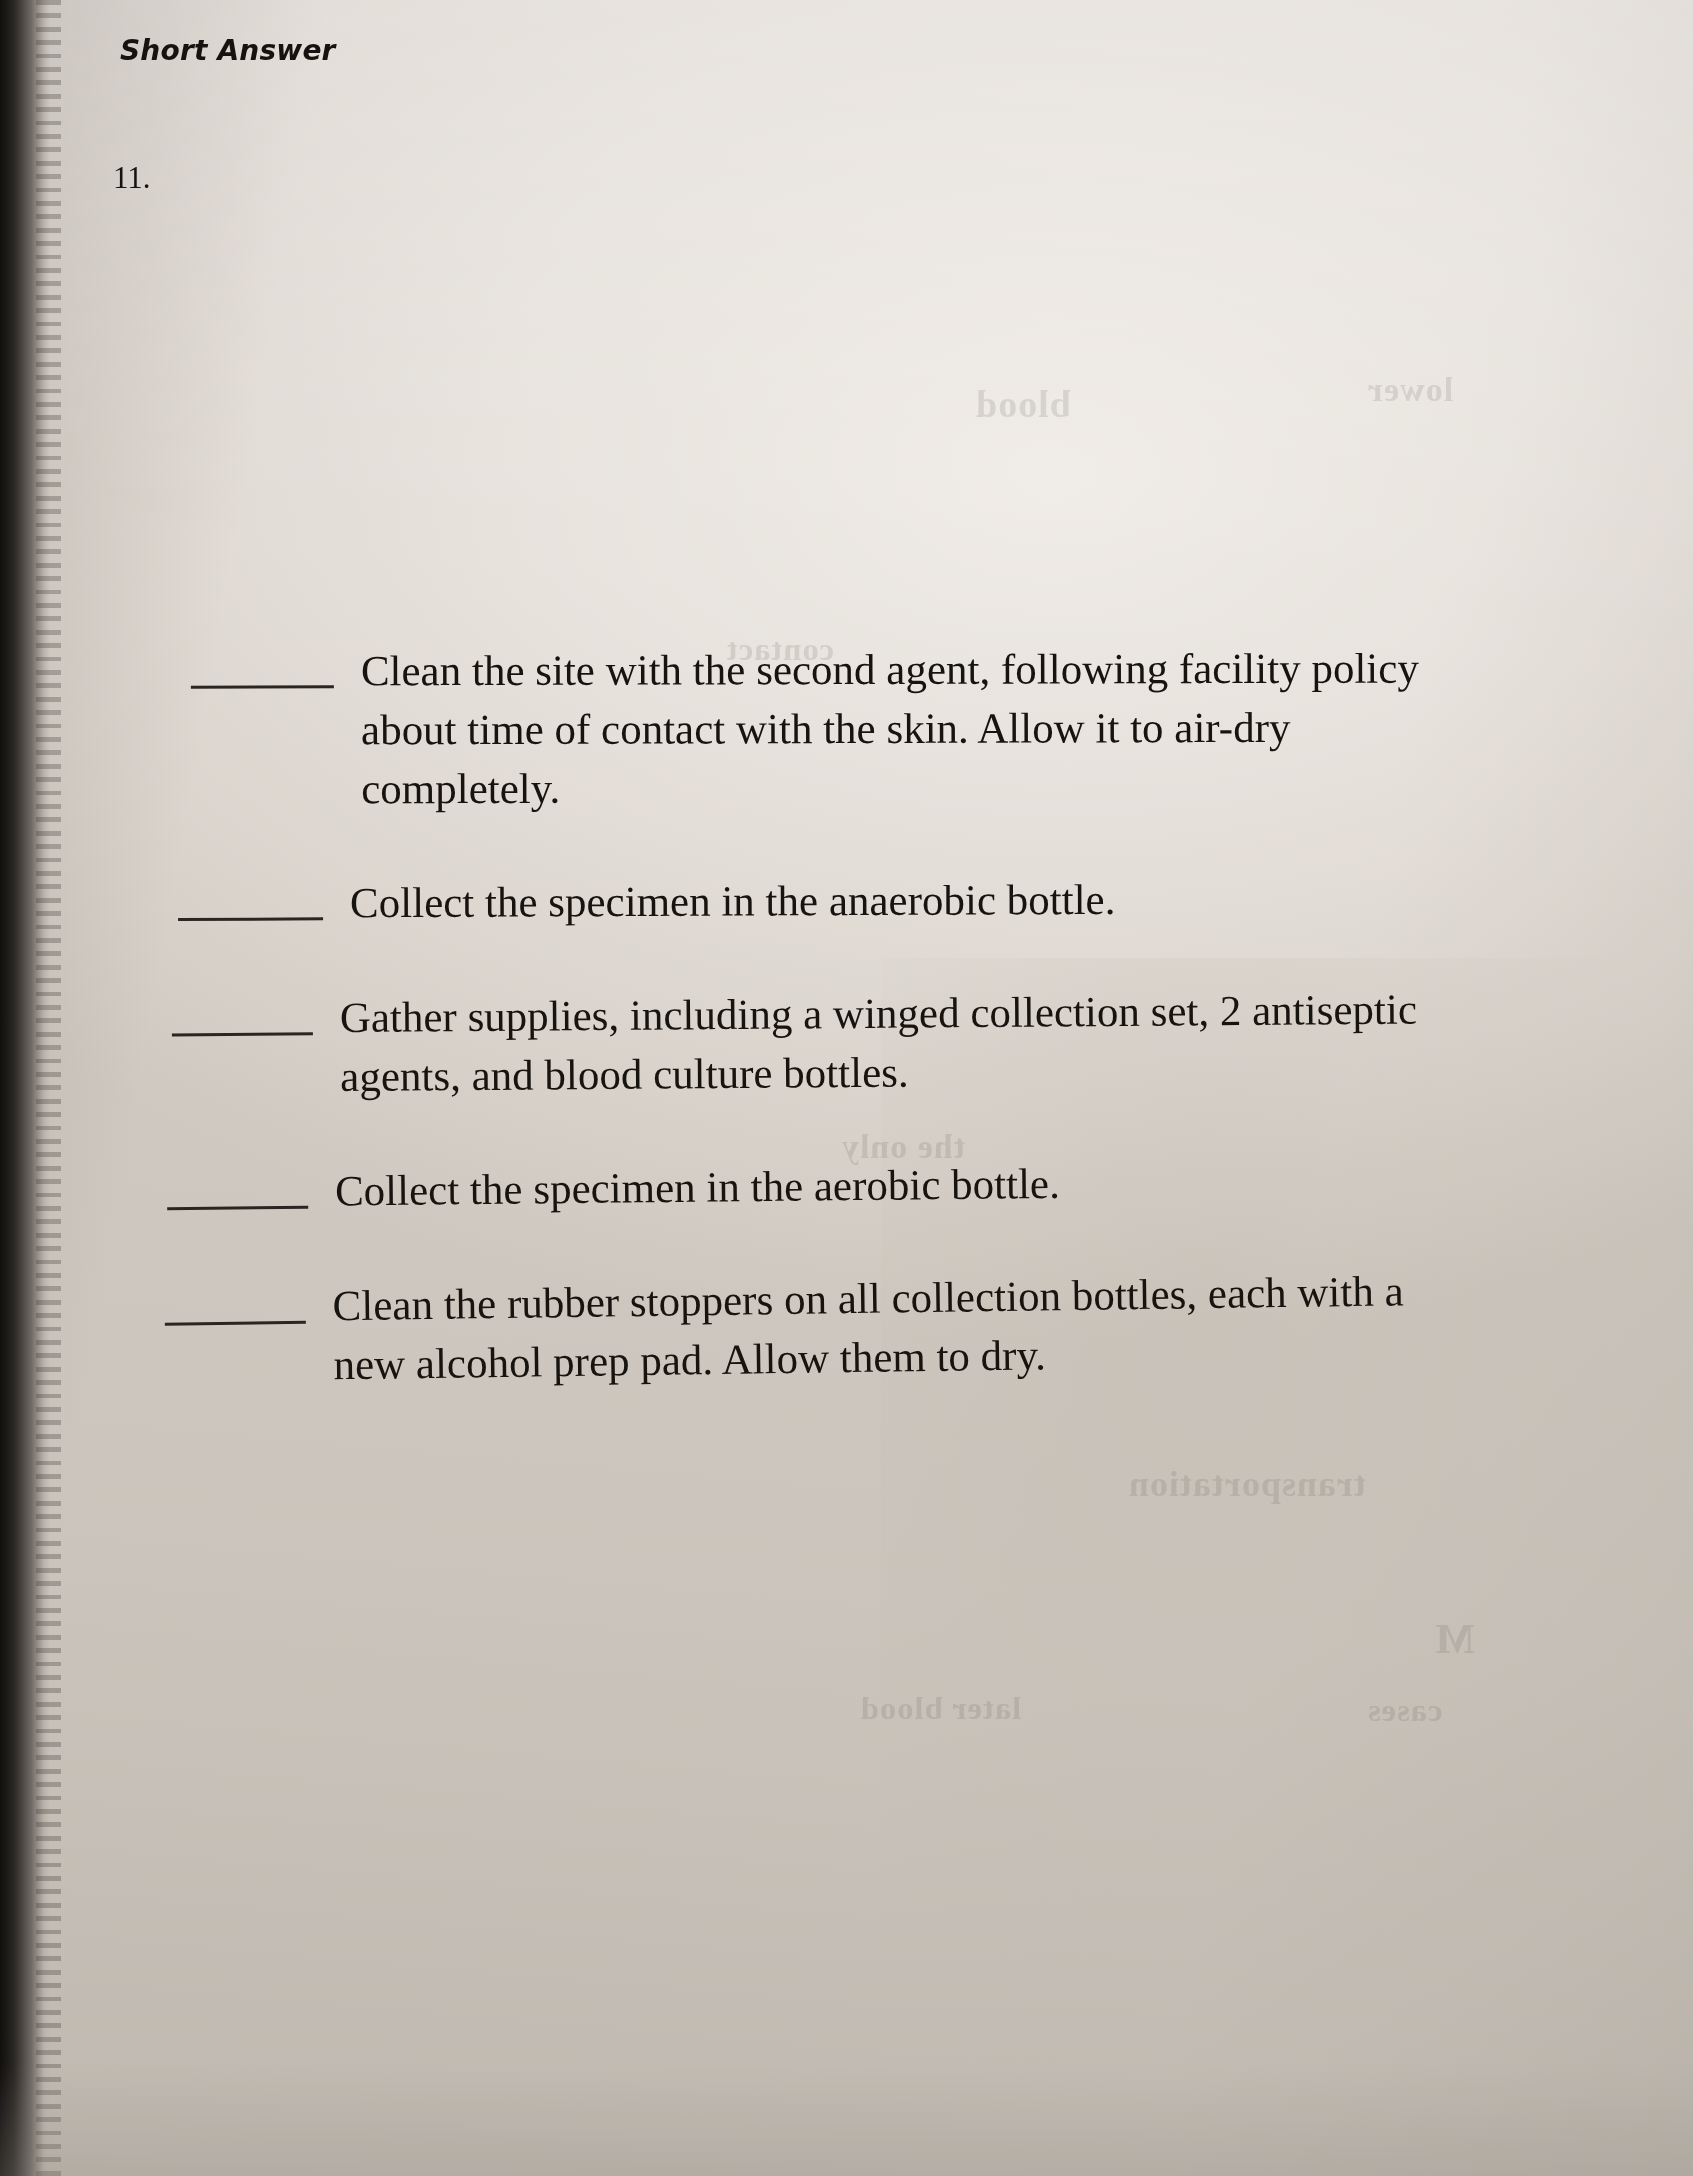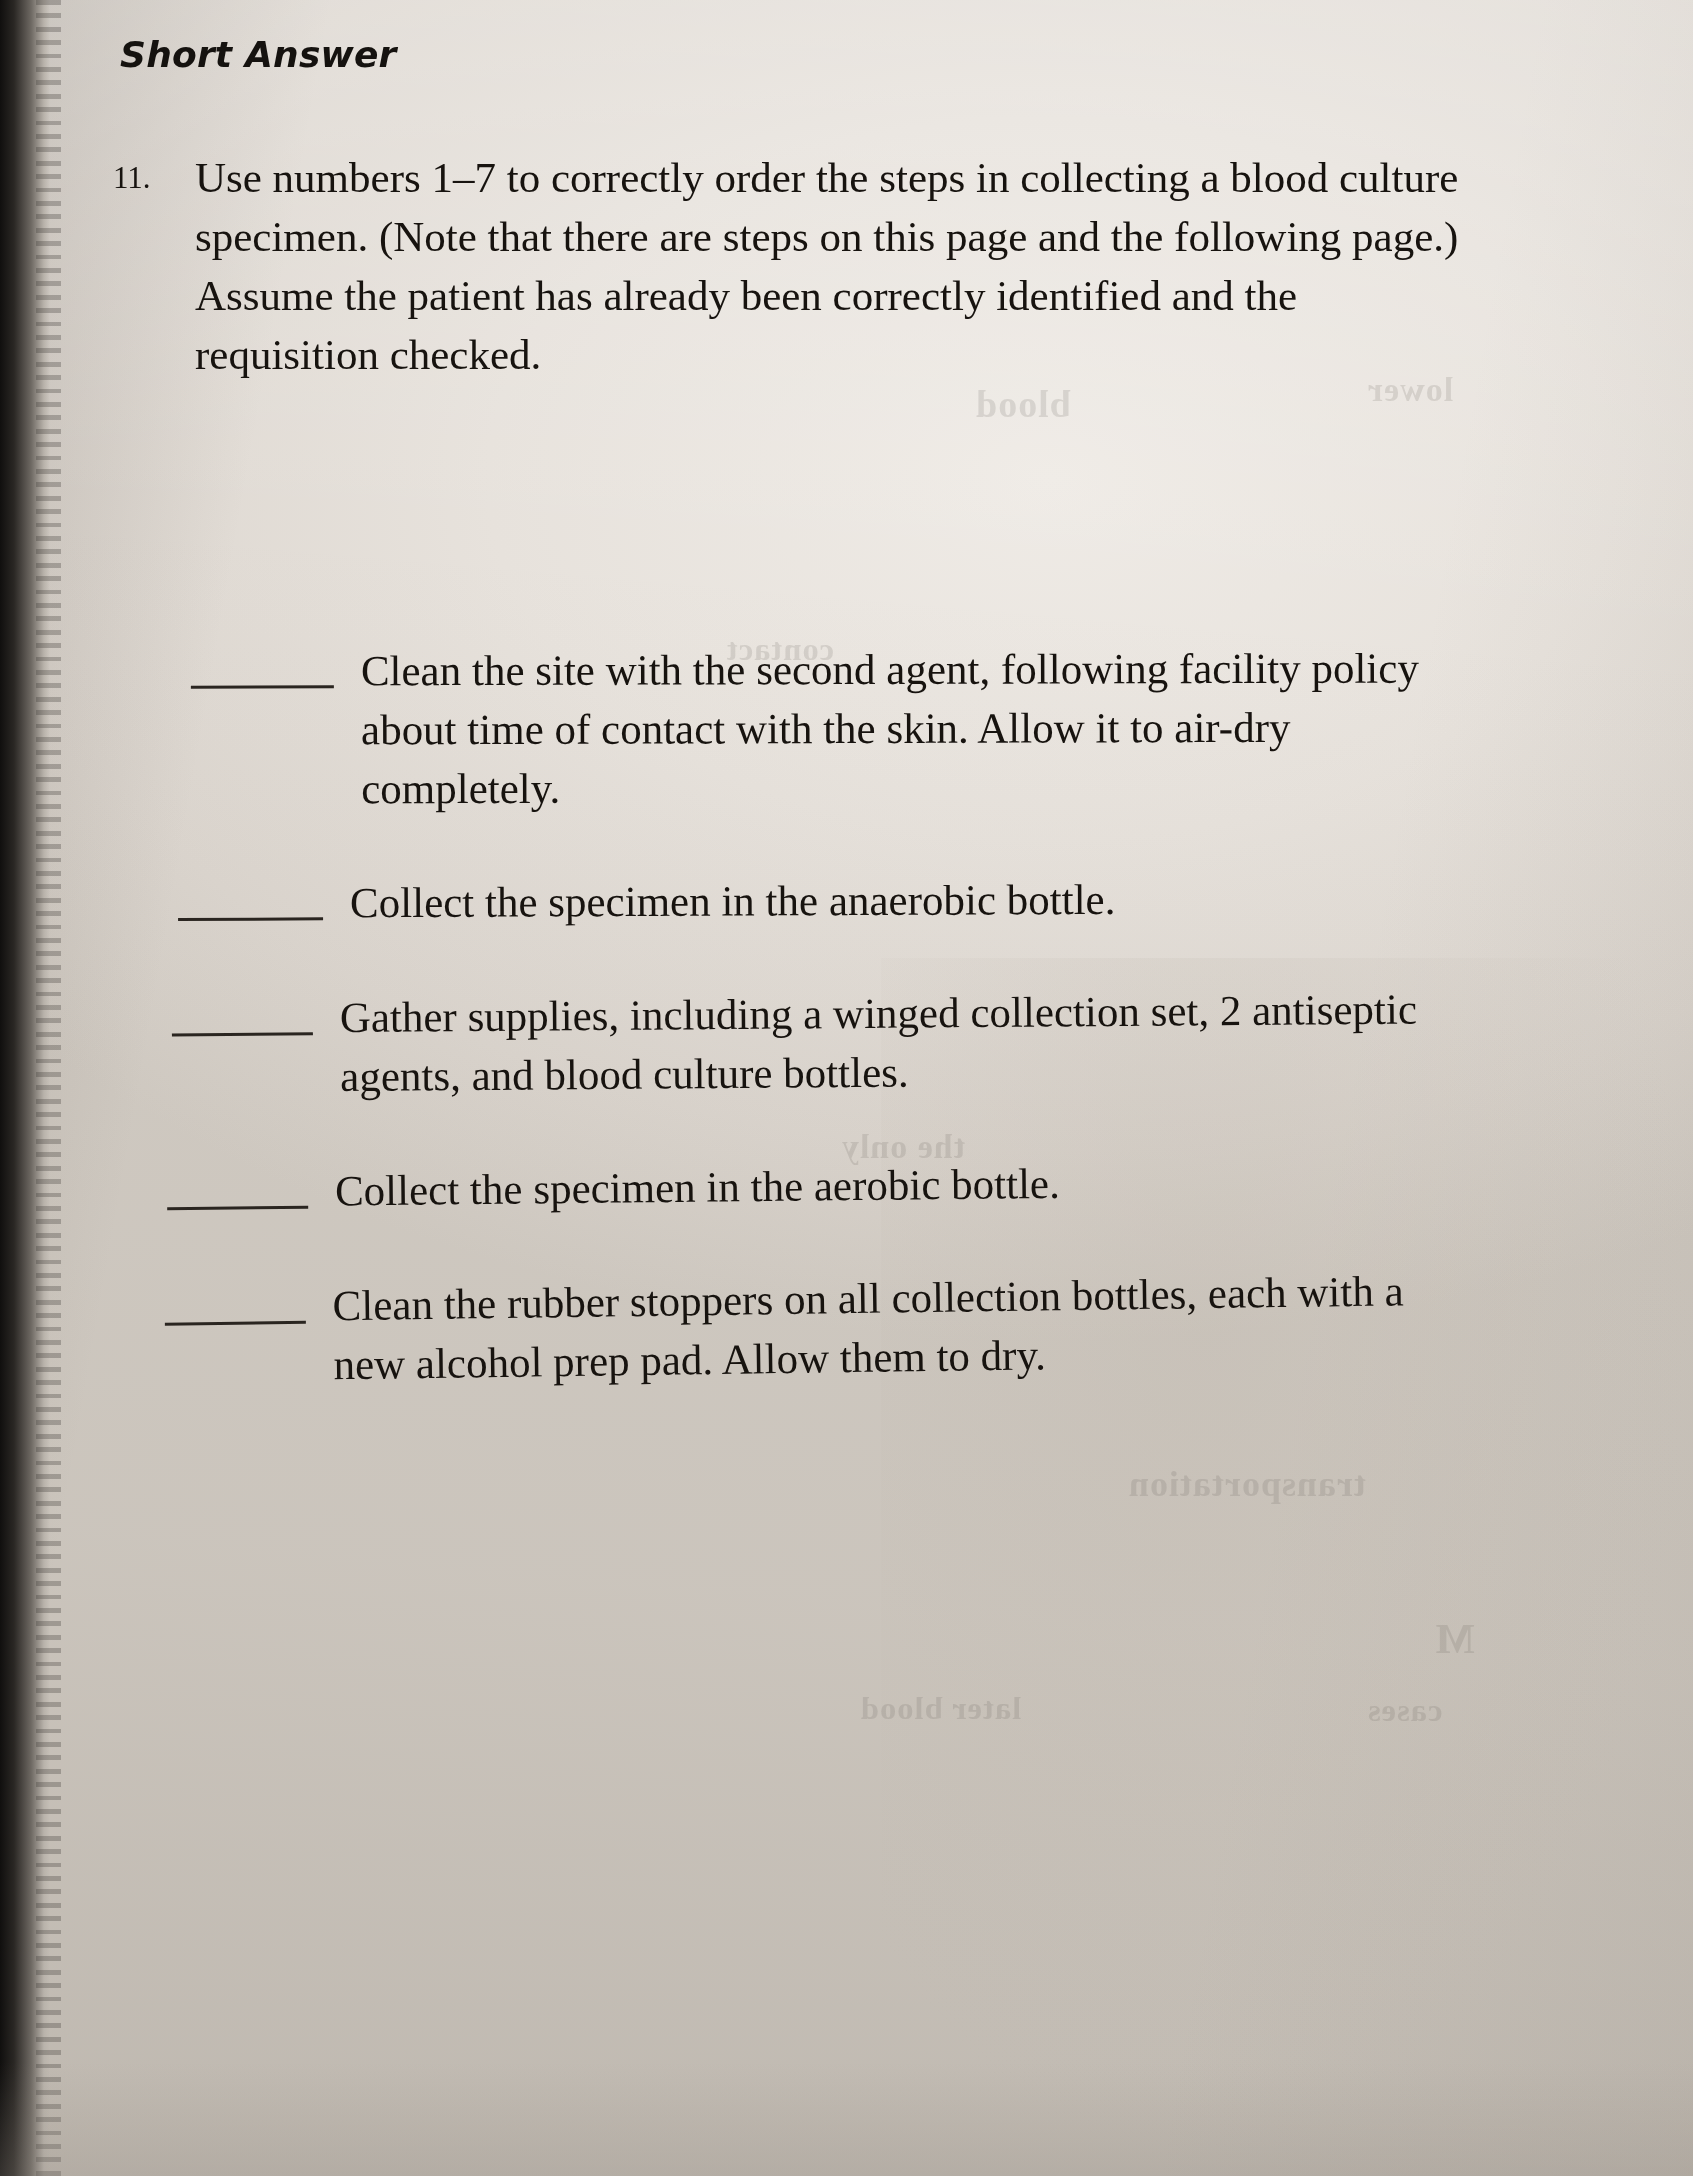--- a/index.html
+++ b/index.html
@@ -87,21 +87,21 @@
     padding: 0;
   }
 
   .heading {
     position: absolute;
     left: 120px;
     top: 34px;
     font-family: "DejaVu Sans", sans-serif;
     font-weight: 700;
     font-style: italic;
-    font-size: 36px;
+    font-size: 28px;
     color: #15120f;
     letter-spacing: 0.2px;
   }
 
   .question {
     position: absolute;
     left: 113px;
     top: 148px;
     width: 1415px;
     display: flex;
@@ -194,21 +194,20 @@
   <div class="showthrough" style="left:1434px; top:1615px; font-size:42px;">M</div>
   <div class="showthrough" style="left:1367px; top:1692px; font-size:32.5px;">cases</div>
   <div class="showthrough" style="left:860px; top:1690px; font-size:32.5px;">later blood</div>
 
   <div class="content">
 
     <div class="heading">Short Answer</div>
 
     <div class="question">
       <div class="q-num">11.</div>
-      <div class="q-text">Use numbers 1–7 to correctly order the steps in collecting a blood culture specimen. (Note that there are steps on this page and the following page.) Assume the patient has already been correctly identified and the requisition checked.</div>
     </div>
 
     <div class="steps">
 
       <div class="step step-1 tilt-1">
         <div class="blank"></div>
         <div class="step-text">Clean the site with the second agent, following facility policy about time of contact with the skin. Allow it to air-dry completely.</div>
       </div>
 
       <div class="step step-2 tilt-2">

